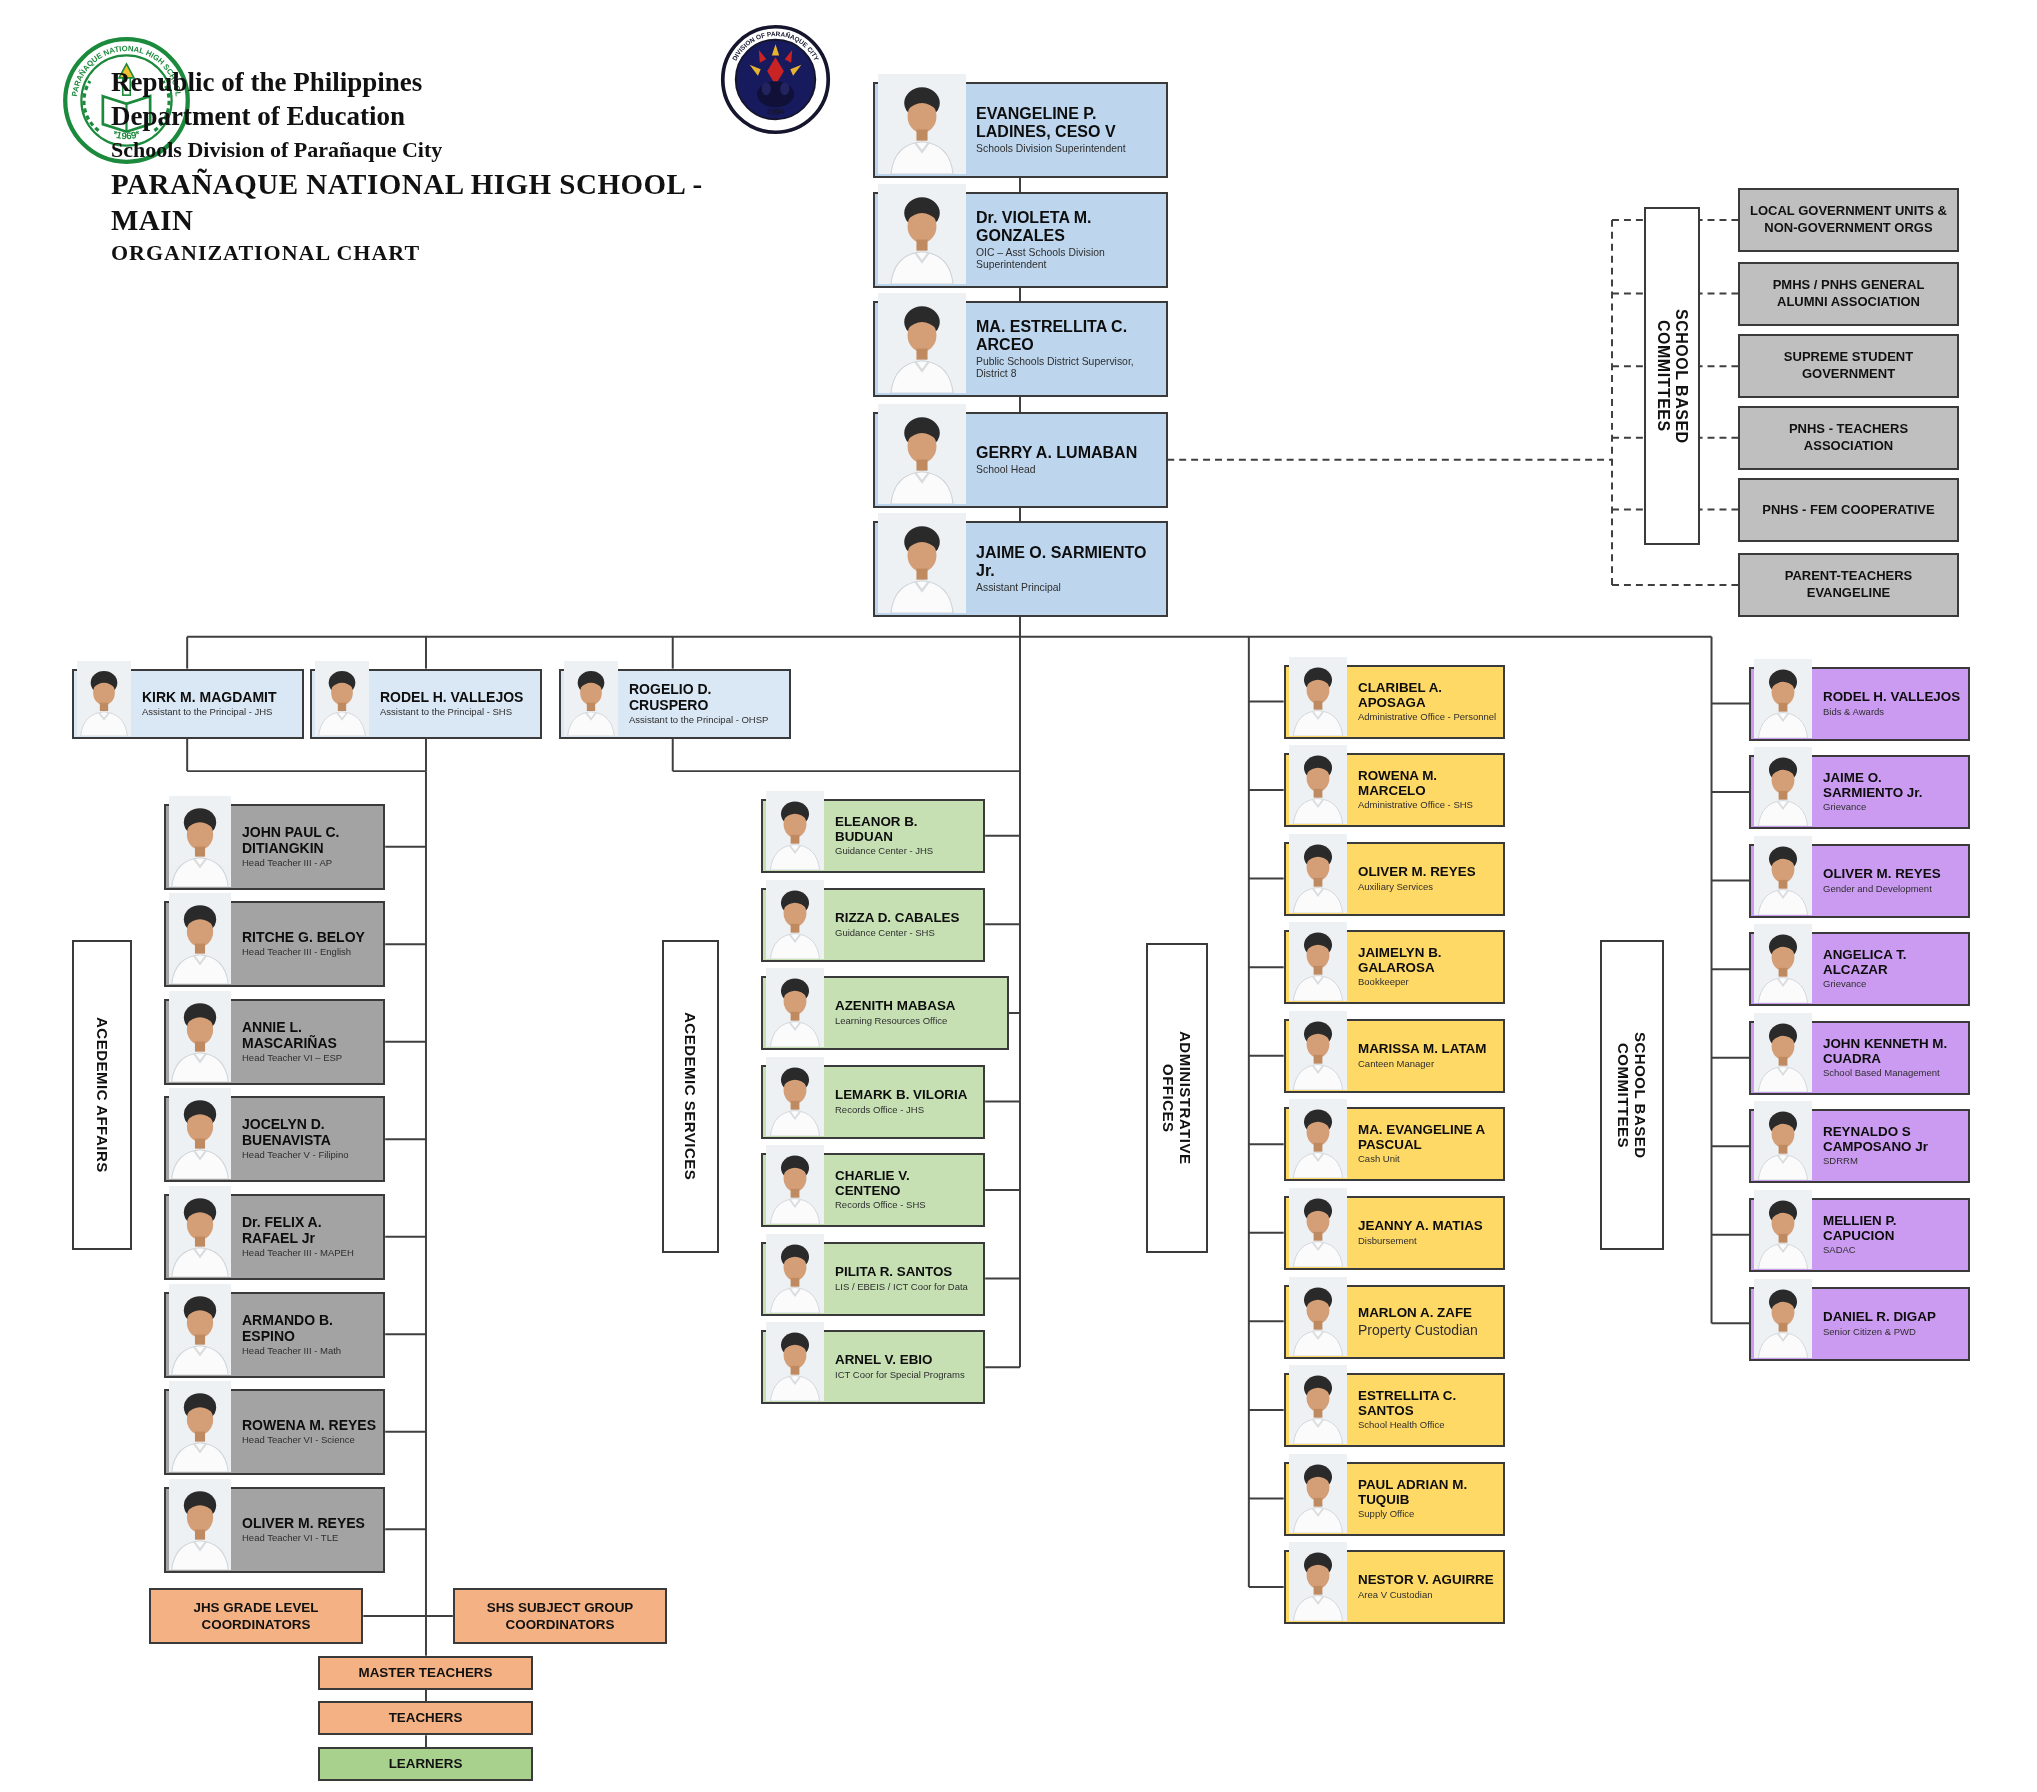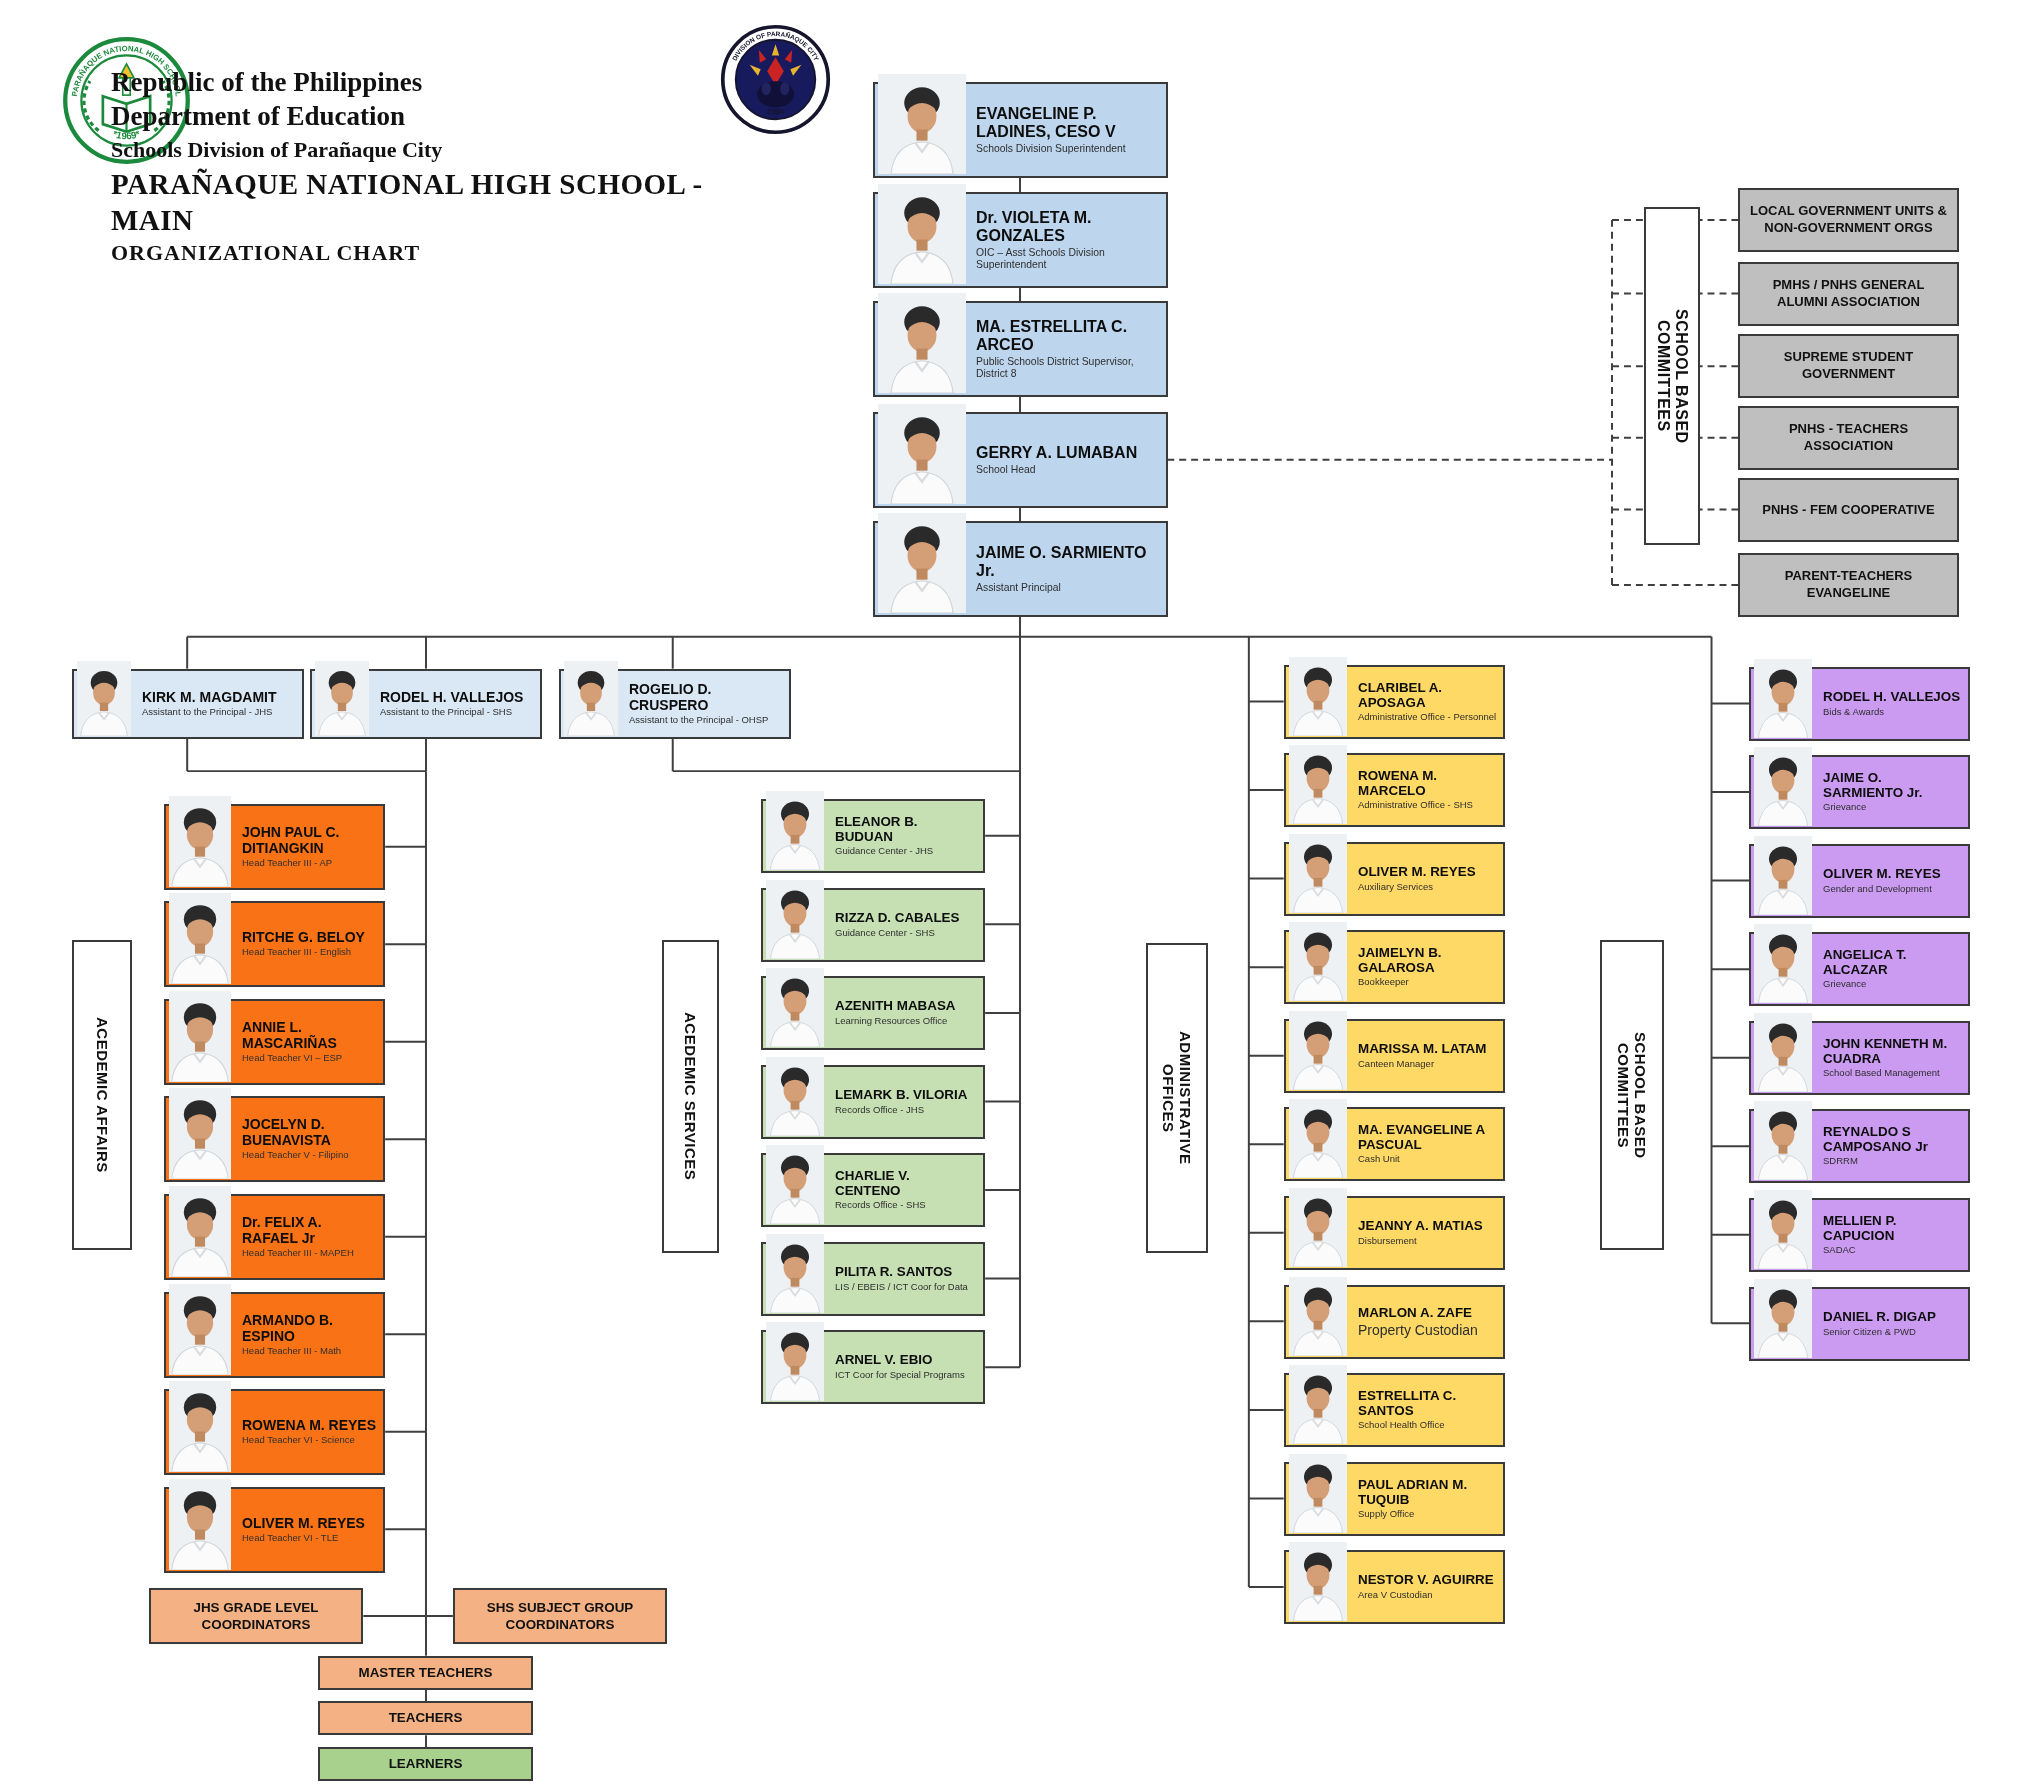--- a/index.html
+++ b/index.html
@@ -3,21 +3,21 @@
 <meta charset="utf-8">
 <style>
   html,body{margin:0;padding:0;background:#fff;}
   .canvas{position:relative;width:2038px;height:1793px;background:#fff;overflow:hidden;
           font-family:"Liberation Sans",sans-serif;color:#111;}
   svg.lines{position:absolute;left:0;top:0;z-index:1;}
   .pbox{position:absolute;border:2px solid #3a3a3a;box-sizing:border-box;display:flex;
         flex-direction:column;justify-content:center;z-index:2;}
   .bg-chain{background:#BDD6EE;}
   .bg-asst{background:#DAE7F4;}
-  .bg-peach{background:#f97316;}
+  .bg-peach{background:#a3a3a3;}
   .bg-green{background:#C6E0B4;}
   .bg-yellow{background:#FFD966;}
   .bg-purple{background:#CB9BF2;}
   .photo{position:absolute;overflow:hidden;}
   .photo svg{display:block;}
   .ptxt{position:relative;padding-right:6px;}
   .pname{font-weight:bold;color:#0d0d0d;line-height:1.1;}
   .prole{color:#2e2e2e;line-height:1.15;margin-top:2px;}
   .vlabel{position:absolute;background:#fff;border:2px solid #3a3a3a;box-sizing:border-box;
           display:flex;align-items:center;justify-content:center;writing-mode:vertical-rl;
@@ -496,21 +496,21 @@
           <rect x="35" y="50" width="10" height="10" fill="#c08a60"></rect>
           <path d="M12 90 Q15 63 40 61 Q65 63 68 90 Z" fill="#fbfbfb" stroke="#cfd4d8" stroke-width="1"></path>
           <path d="M34 62 L40 70 L46 62" fill="none" stroke="#d8dcdf" stroke-width="2"></path>
         </svg>
       </div>
       <div class="ptxt" style="padding-left: 72px;">
         <div class="pname" style="font-size: 13.4px;">RIZZA D. CABALES</div>
         <div class="prole" style="font-size: 9.5px;">Guidance Center - SHS</div>
       </div>
     </div>
-    <div class="pbox bg-green" style="left: 761px; top: 976px; width: 224px; height: 74px;">
+    <div class="pbox bg-green" style="left: 761px; top: 976px; width: 248px; height: 74px;">
       <div class="photo" style="left: 3px; top: -10px; height: 79px; width: 58px;">
         <svg width="100%" height="100%" preserveAspectRatio="xMidYMax slice" viewBox="0 0 80 90">
           <rect width="80" height="90" fill="#edf1f4"></rect>
           <ellipse cx="40" cy="26" rx="16" ry="14" fill="#2a2a2a"></ellipse>
           <ellipse cx="40" cy="38" rx="13" ry="15" fill="#d49e76"></ellipse>
           <path d="M26 33 Q40 19 54 33 L54 25 Q40 13 26 25 Z" fill="#2a2a2a"></path>
           <rect x="35" y="50" width="10" height="10" fill="#c08a60"></rect>
           <path d="M12 90 Q15 63 40 61 Q65 63 68 90 Z" fill="#fbfbfb" stroke="#cfd4d8" stroke-width="1"></path>
           <path d="M34 62 L40 70 L46 62" fill="none" stroke="#d8dcdf" stroke-width="2"></path>
         </svg>

